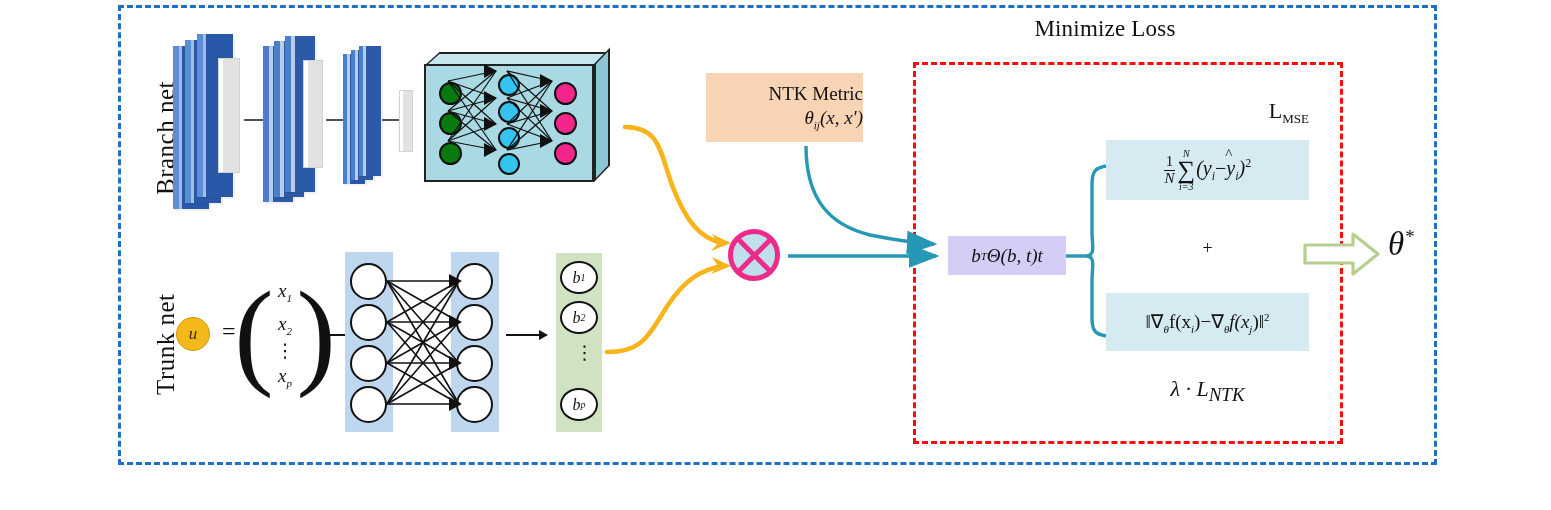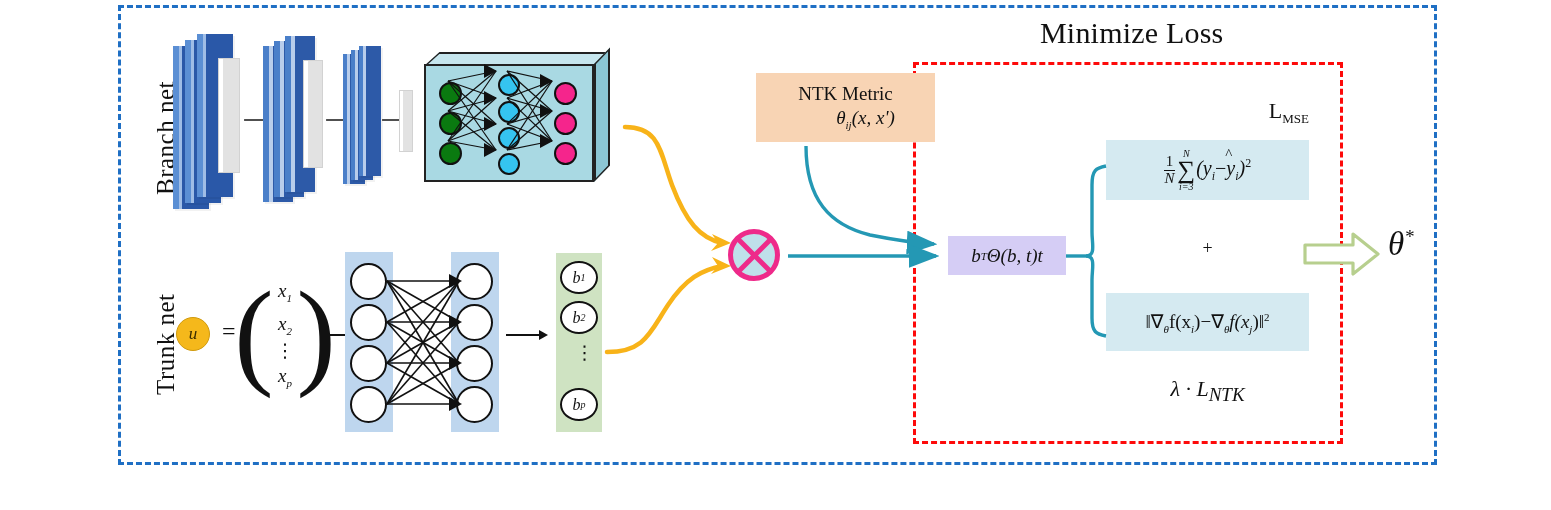--- a/index.html
+++ b/index.html
@@ -15,22 +15,22 @@
   }
 
   
   #loss-box{
     left:913px; top:62px; width:430px; height:382px;
     border:3px dashed #fd0a0a;
     box-sizing:border-box;
   }
 
   #minimize-loss-title{
-    left:1040px; top:16px; width:250px; 
-    font-size:30px; letter-spacing:.2px;
+    left:980px; top:16px; width:250px; text-align:center;
+    font-size:23px; letter-spacing:.2px;
   }
 
   
   .side-label{
     font-size:25px; letter-spacing:.5px;
     transform:rotate(-90deg); transform-origin:left top;
     white-space:nowrap;
   }
   #branch-label{ left:152px; top:195px; }
   #trunk-label{ left:152px; top:395px; }
@@ -113,23 +113,23 @@
   .b-node sub{font-size:10px;}
 
   
   #mult-node{
     left:728px; top:229px; width:52px; height:52px; border-radius:50%;
     background:#bfe0ea; border:5px solid #ee2a8a; box-sizing:border-box;
   }
 
   
   #ntk-box{
-    left:756px; top:73px; width:179px; height:69px;
+    left:706px; top:73px; width:157px; height:69px;
     background:#f8d4b4; display:flex;flex-direction:column;
-    align-items:center;justify-content:center;line-height:1.25;
+    align-items:flex-end;justify-content:center;line-height:1.25;
   }
   #ntk-title{font-size:19px;}
   #ntk-formula{font-size:19px;font-style:italic;margin-left:40px;}
   #ntk-formula sub{font-size:11px;font-style:italic;}
 
   
   #btheta-box{
     left:948px; top:236px; width:118px; height:39px;
     background:#d5cdf5; display:flex;align-items:center;justify-content:center;
     font-style:italic;font-size:19px;

